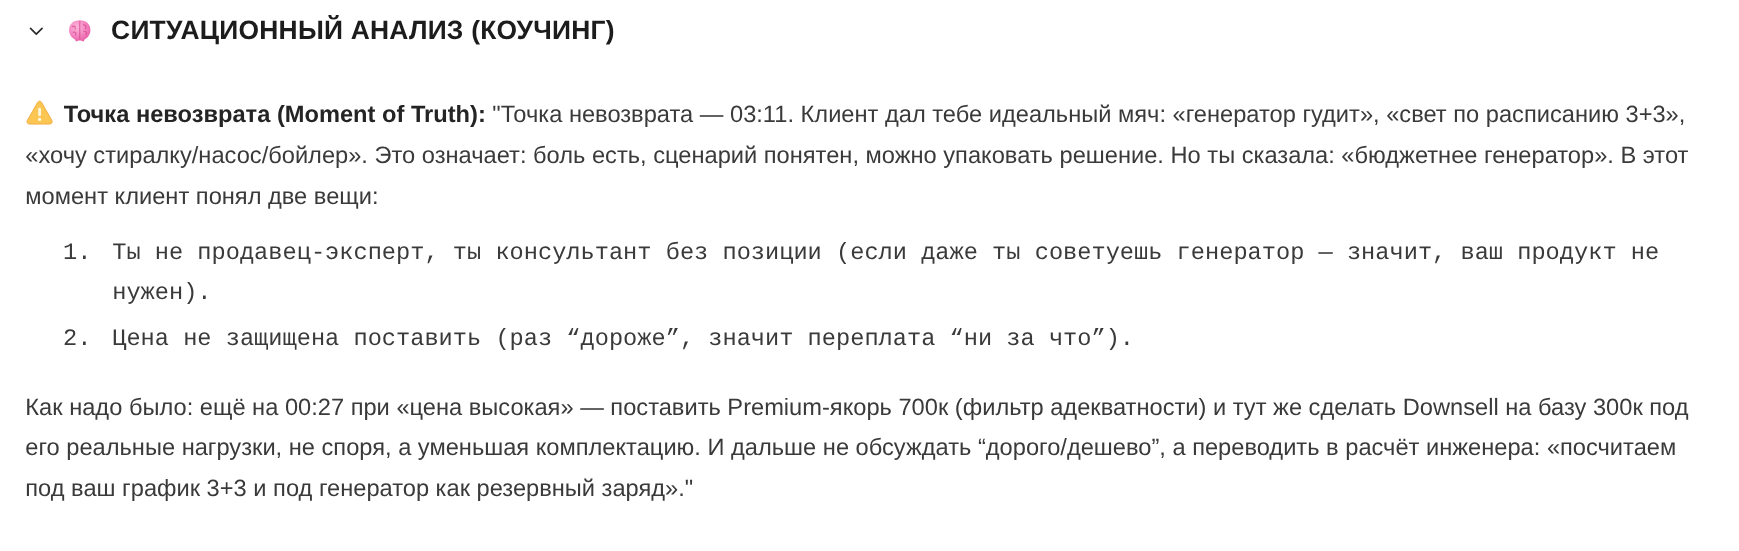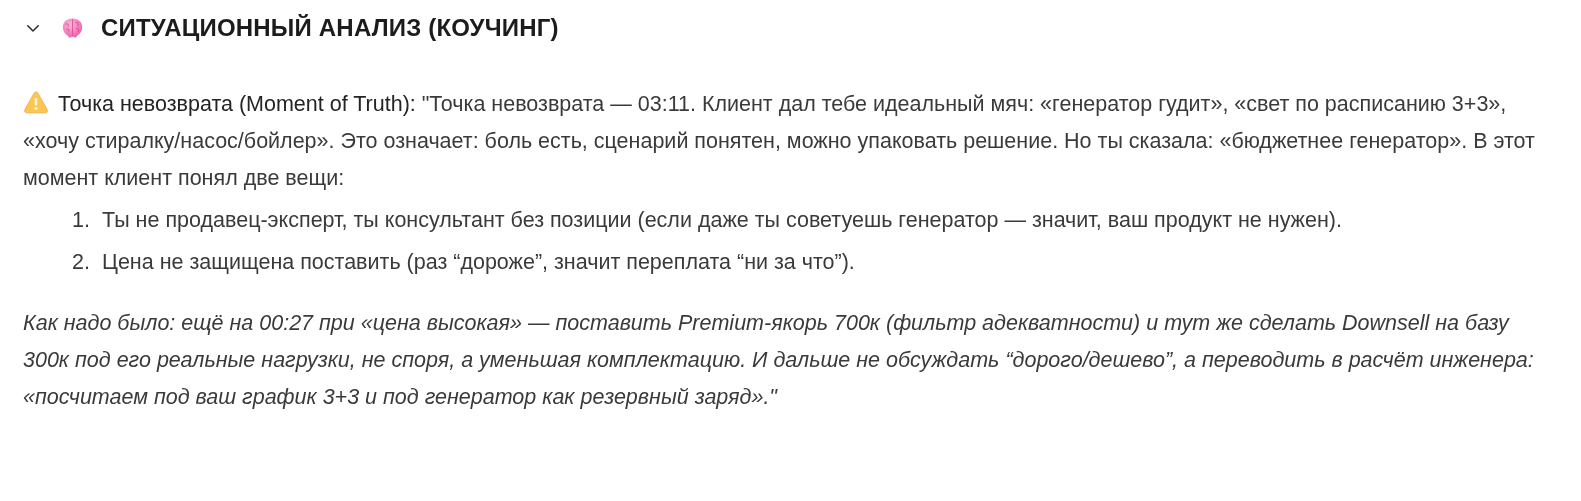--- a/index.html
+++ b/index.html
@@ -58,34 +58,34 @@
     margin: 40px 0 0 0;
   }
   .warning-icon {
     display: inline-block;
     width: 26px;
     height: 24px;
     vertical-align: -3px;
     margin-right: 9px;
   }
   .bold-lead {
-    font-weight: 400;
+    font-weight: 700;
     color: #242424;
   }
   ol.insights {
-    margin: 5px 0 0 0;
+    margin: 15px 0 0 0;
     padding-left: 73px;
+    font-family: Liberation Mono, monospace;
   }
   ol.insights li {
     padding-left: 6px;
     margin-bottom: 5px;
   }
   .para-final {
     margin: 24px 0 0 0;
-    font-style: italic;
   }
 </style>
 </head>
 <body>
 
 <div class="page">
 
   <div class="section-header">
     <span class="chevron">
       <svg width="18" height="18" viewBox="0 0 24 24" fill="none" stroke="#2b2b2b" stroke-width="2" stroke-linecap="round" stroke-linejoin="round">

